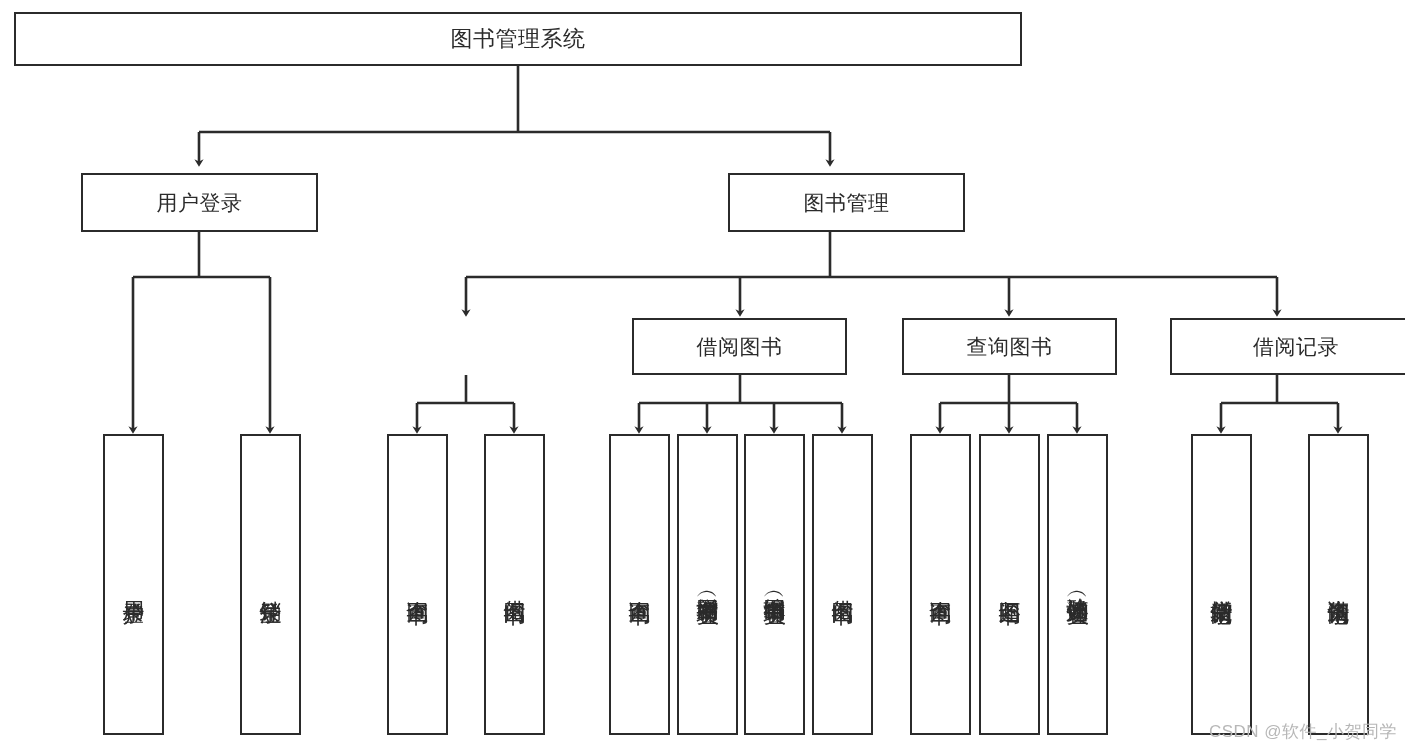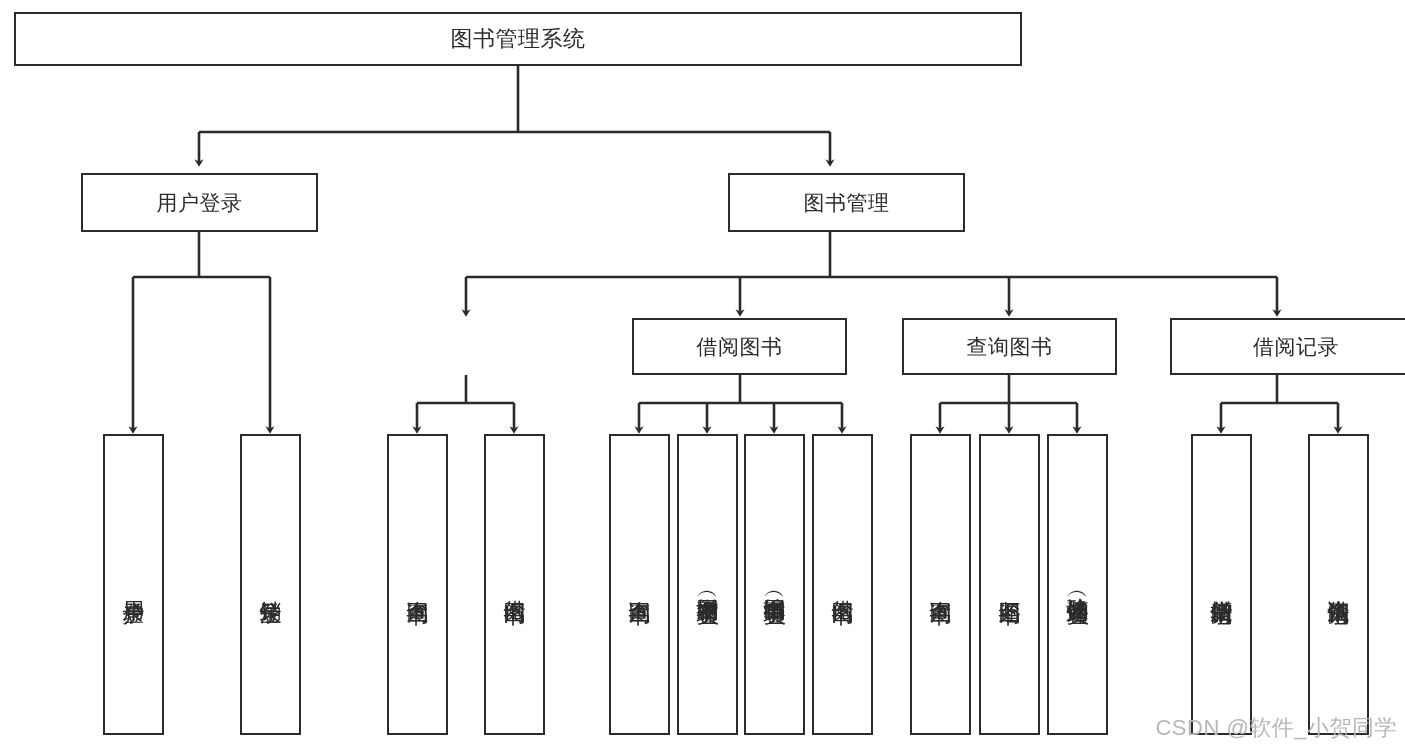--- a/index.html
+++ b/index.html
@@ -58,21 +58,21 @@
     text-orientation: upright;
     font-size: 22px;
     line-height: 1.08;
     letter-spacing: 1px;
     max-height: 100%;
   }
   .watermark {
     position: absolute;
     right: 8px;
     bottom: 4px;
-    font-size: 22px;
+    font-size: 17px;
     color: #b7b7b7;
     white-space: nowrap;
     letter-spacing: 0.5px;
   }
 </style>
 </head>
 <body>
 
 <div id="canvas">
 

